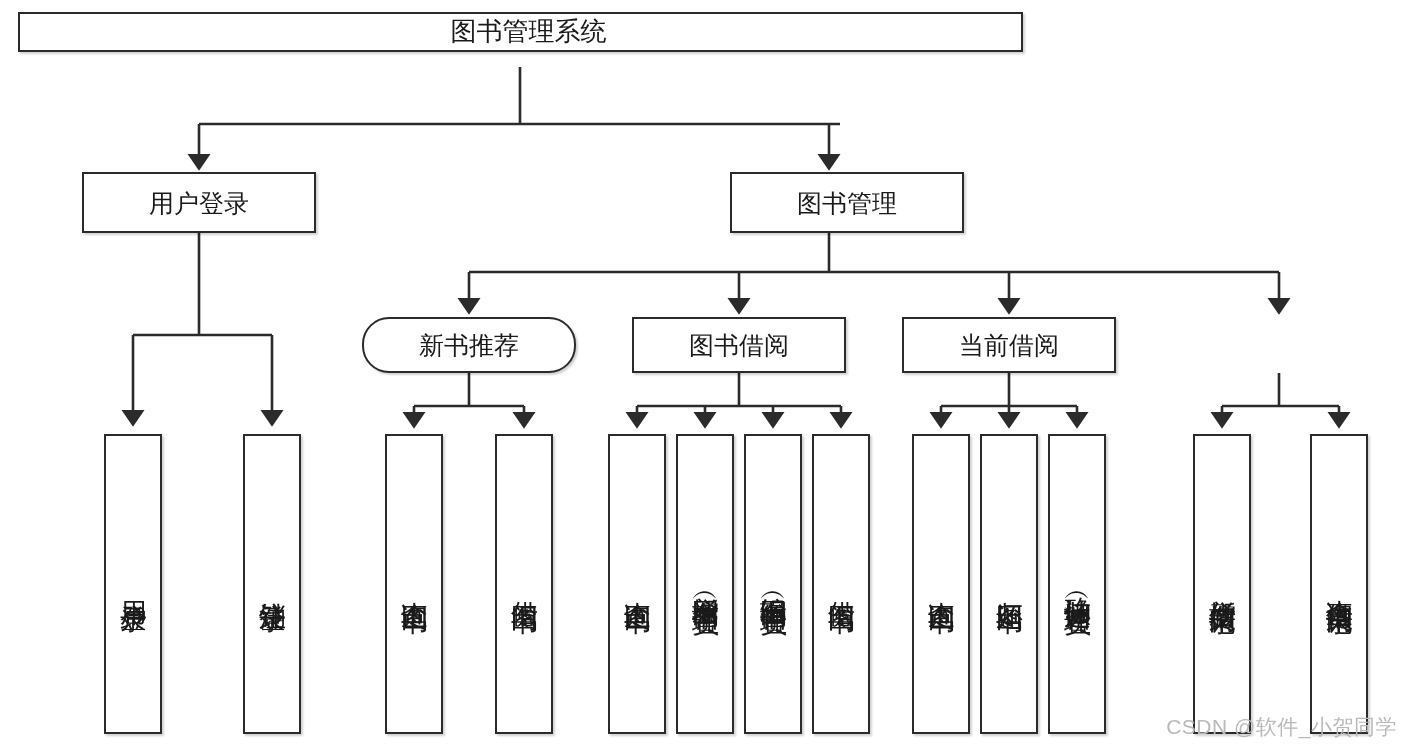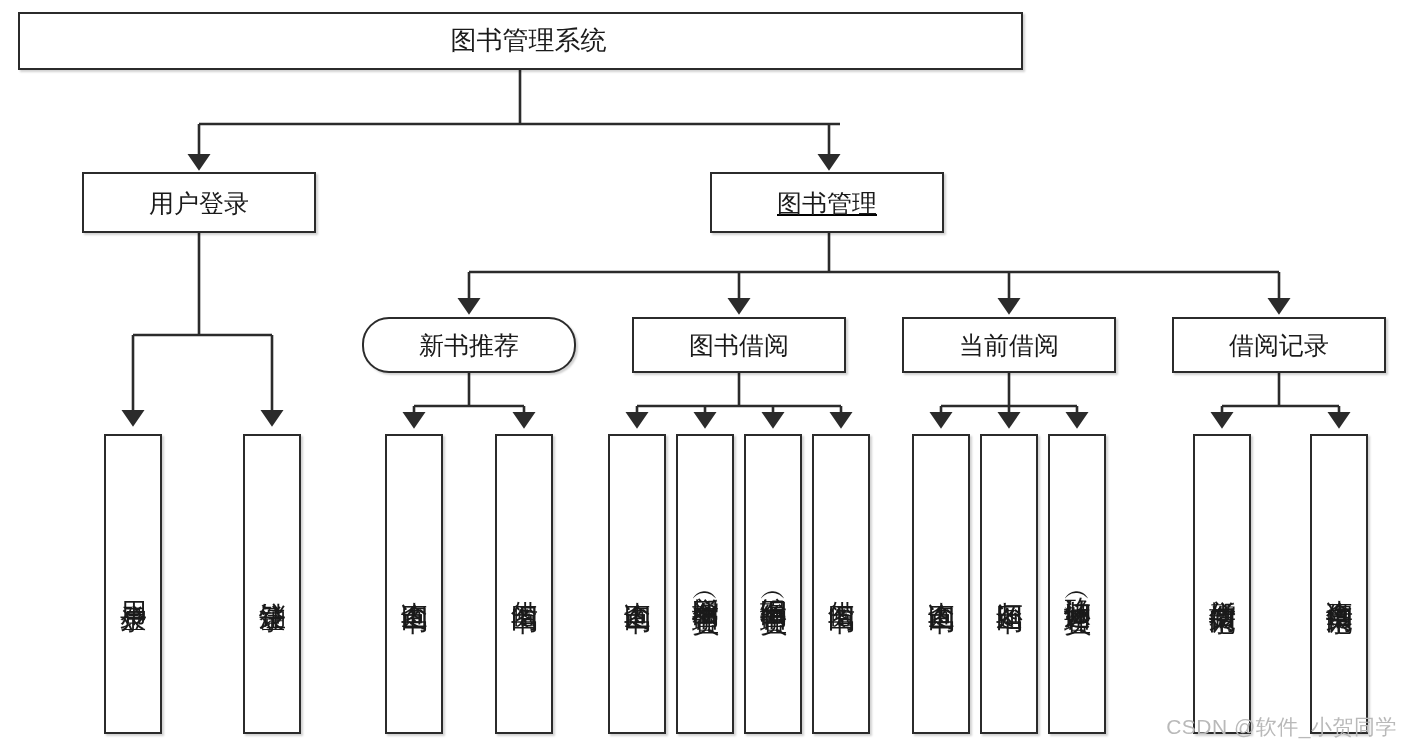--- a/index.html
+++ b/index.html
@@ -133,43 +133,40 @@
     </g>
 
     <g stroke="#2b2b2b" stroke-width="2.6" fill="none">
       <path d="M1279,373 L1279,406"></path>
       <path d="M1222,406 L1339,406"></path>
       <path d="M1222,406 L1222,420" marker-end="url(#arrow)"></path>
       <path d="M1339,406 L1339,420" marker-end="url(#arrow)"></path>
     </g>
   </svg>
 
-  <div class="node node-root" style="left:18px; top:12px; width:1005px; height:58px;padding-left:16px;">
+  <div class="node node-root" style="left:18px; top:12px; width:1005px; height:40px;padding-left:16px;">
     <span class="label">图书管理系统</span>
   </div>
 
   <div class="node node-l2" style="left:82px; top:172px; width:234px; height:61px;">
     <span class="label">用户登录</span>
   </div>
-  <div class="node node-l2" style="left:710px; top:172px; width:234px; height:61px;text-decoration:underline;">
+  <div class="node node-l2" style="left:730px; top:172px; width:234px; height:61px;">
     <span class="label">图书管理</span>
   </div>
 
   <div class="node node-l3" style="left:362px; top:317px; width:214px; height:56px;border-radius:27px;">
     <span class="label">新书推荐</span>
   </div>
   <div class="node node-l3" style="left:902px; top:317px; width:214px; height:56px;">
     <span class="label">当前借阅</span>
   </div>
   <div class="node node-l3" style="left:632px; top:317px; width:214px; height:56px;">
     <span class="label">图书借阅</span>
   </div>
-  <div class="node node-l3" style="left:1172px; top:317px; width:214px; height:56px;">
-    <span class="label">借阅记录</span>
-  </div>
 
   <div class="node node-leaf" style="left:104px; top:434px; width:58px; height:300px;">
     <span class="label">用户登录</span>
   </div>
   <div class="node node-leaf" style="left:243px; top:434px; width:58px; height:300px;">
     <span class="label">注销登录</span>
   </div>
 
   <div class="node node-leaf" style="left:385px; top:434px; width:58px; height:300px;">
     <span class="label">查询图书</span>

